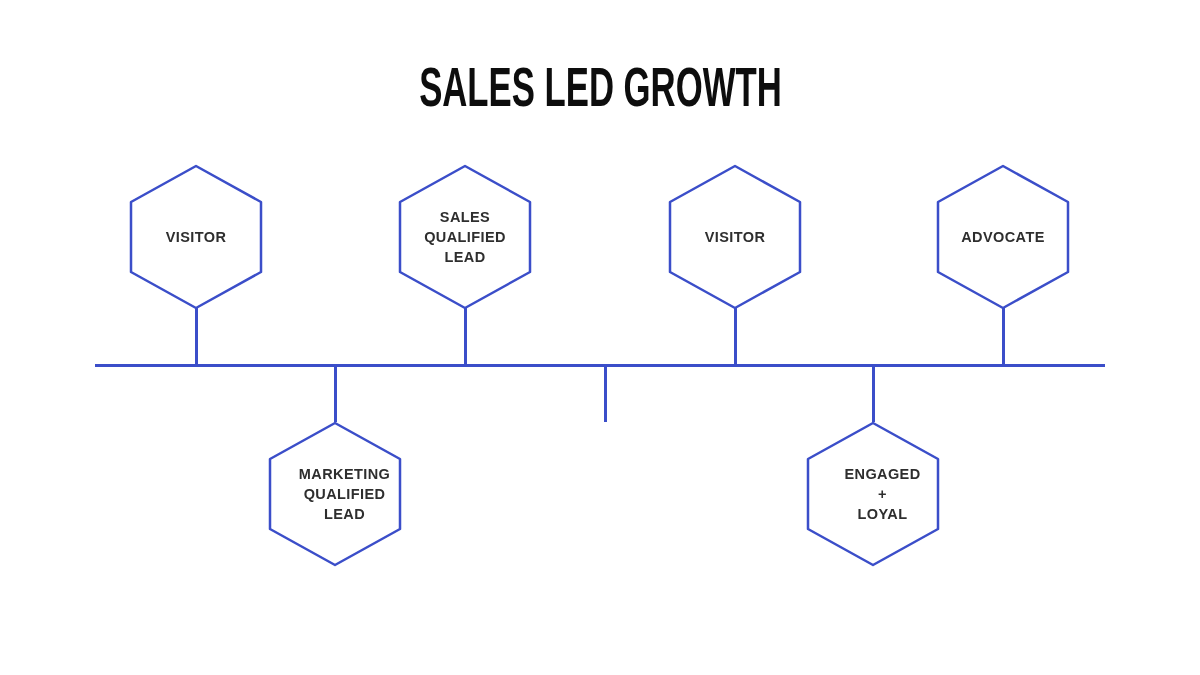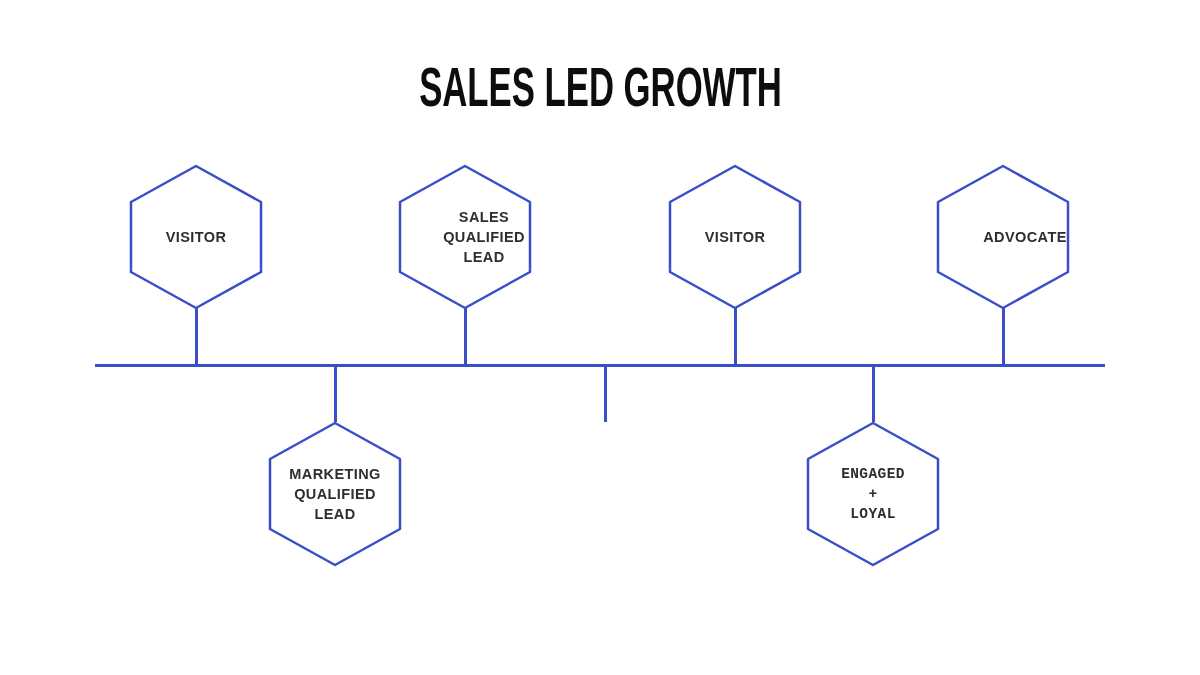--- a/index.html
+++ b/index.html
@@ -74,30 +74,30 @@
     text-align: center;
     white-space: pre-line;
     font-size: 14.5px;
     font-weight: bold;
     letter-spacing: 0.4px;
     line-height: 20px;
     color: var(--label, #2e2e2e);
   }
 
   .hex.row-top    { top: 164px; }
-  .hex.row-bottom { top: 421px; }
+  .hex.row-bottom { top: 421px; padding-left: 19px; }
 
   .hex.t1 { left: 129px; text-decoration: underline; }
-  .hex.t2 { left: 398px; padding-left: 38px; }
+  .hex.t2 { left: 398px; }
   .hex.t3 { left: 668px; }
-  .hex.t4 { left: 936px; padding-left: 44px; }
+  .hex.t4 { left: 936px; }
 
   .hex.b1 { left: 268px; }
   .hex.b2 { left: 538px; }
-  .hex.b3 { left: 806px; font-family: Liberation Mono, monospace; }
+  .hex.b3 { left: 806px; }
 
   .connector.c-t1 { left: 194.5px; }
   .connector.c-t2 { left: 463.5px; }
   .connector.c-t3 { left: 733.5px; }
   .connector.c-t4 { left: 1001.5px; }
   .connector.c-b1 { left: 333.5px; }
   .connector.c-b2 { left: 603.5px; }
   .connector.c-b3 { left: 871.5px; }
 </style>
 </head>

